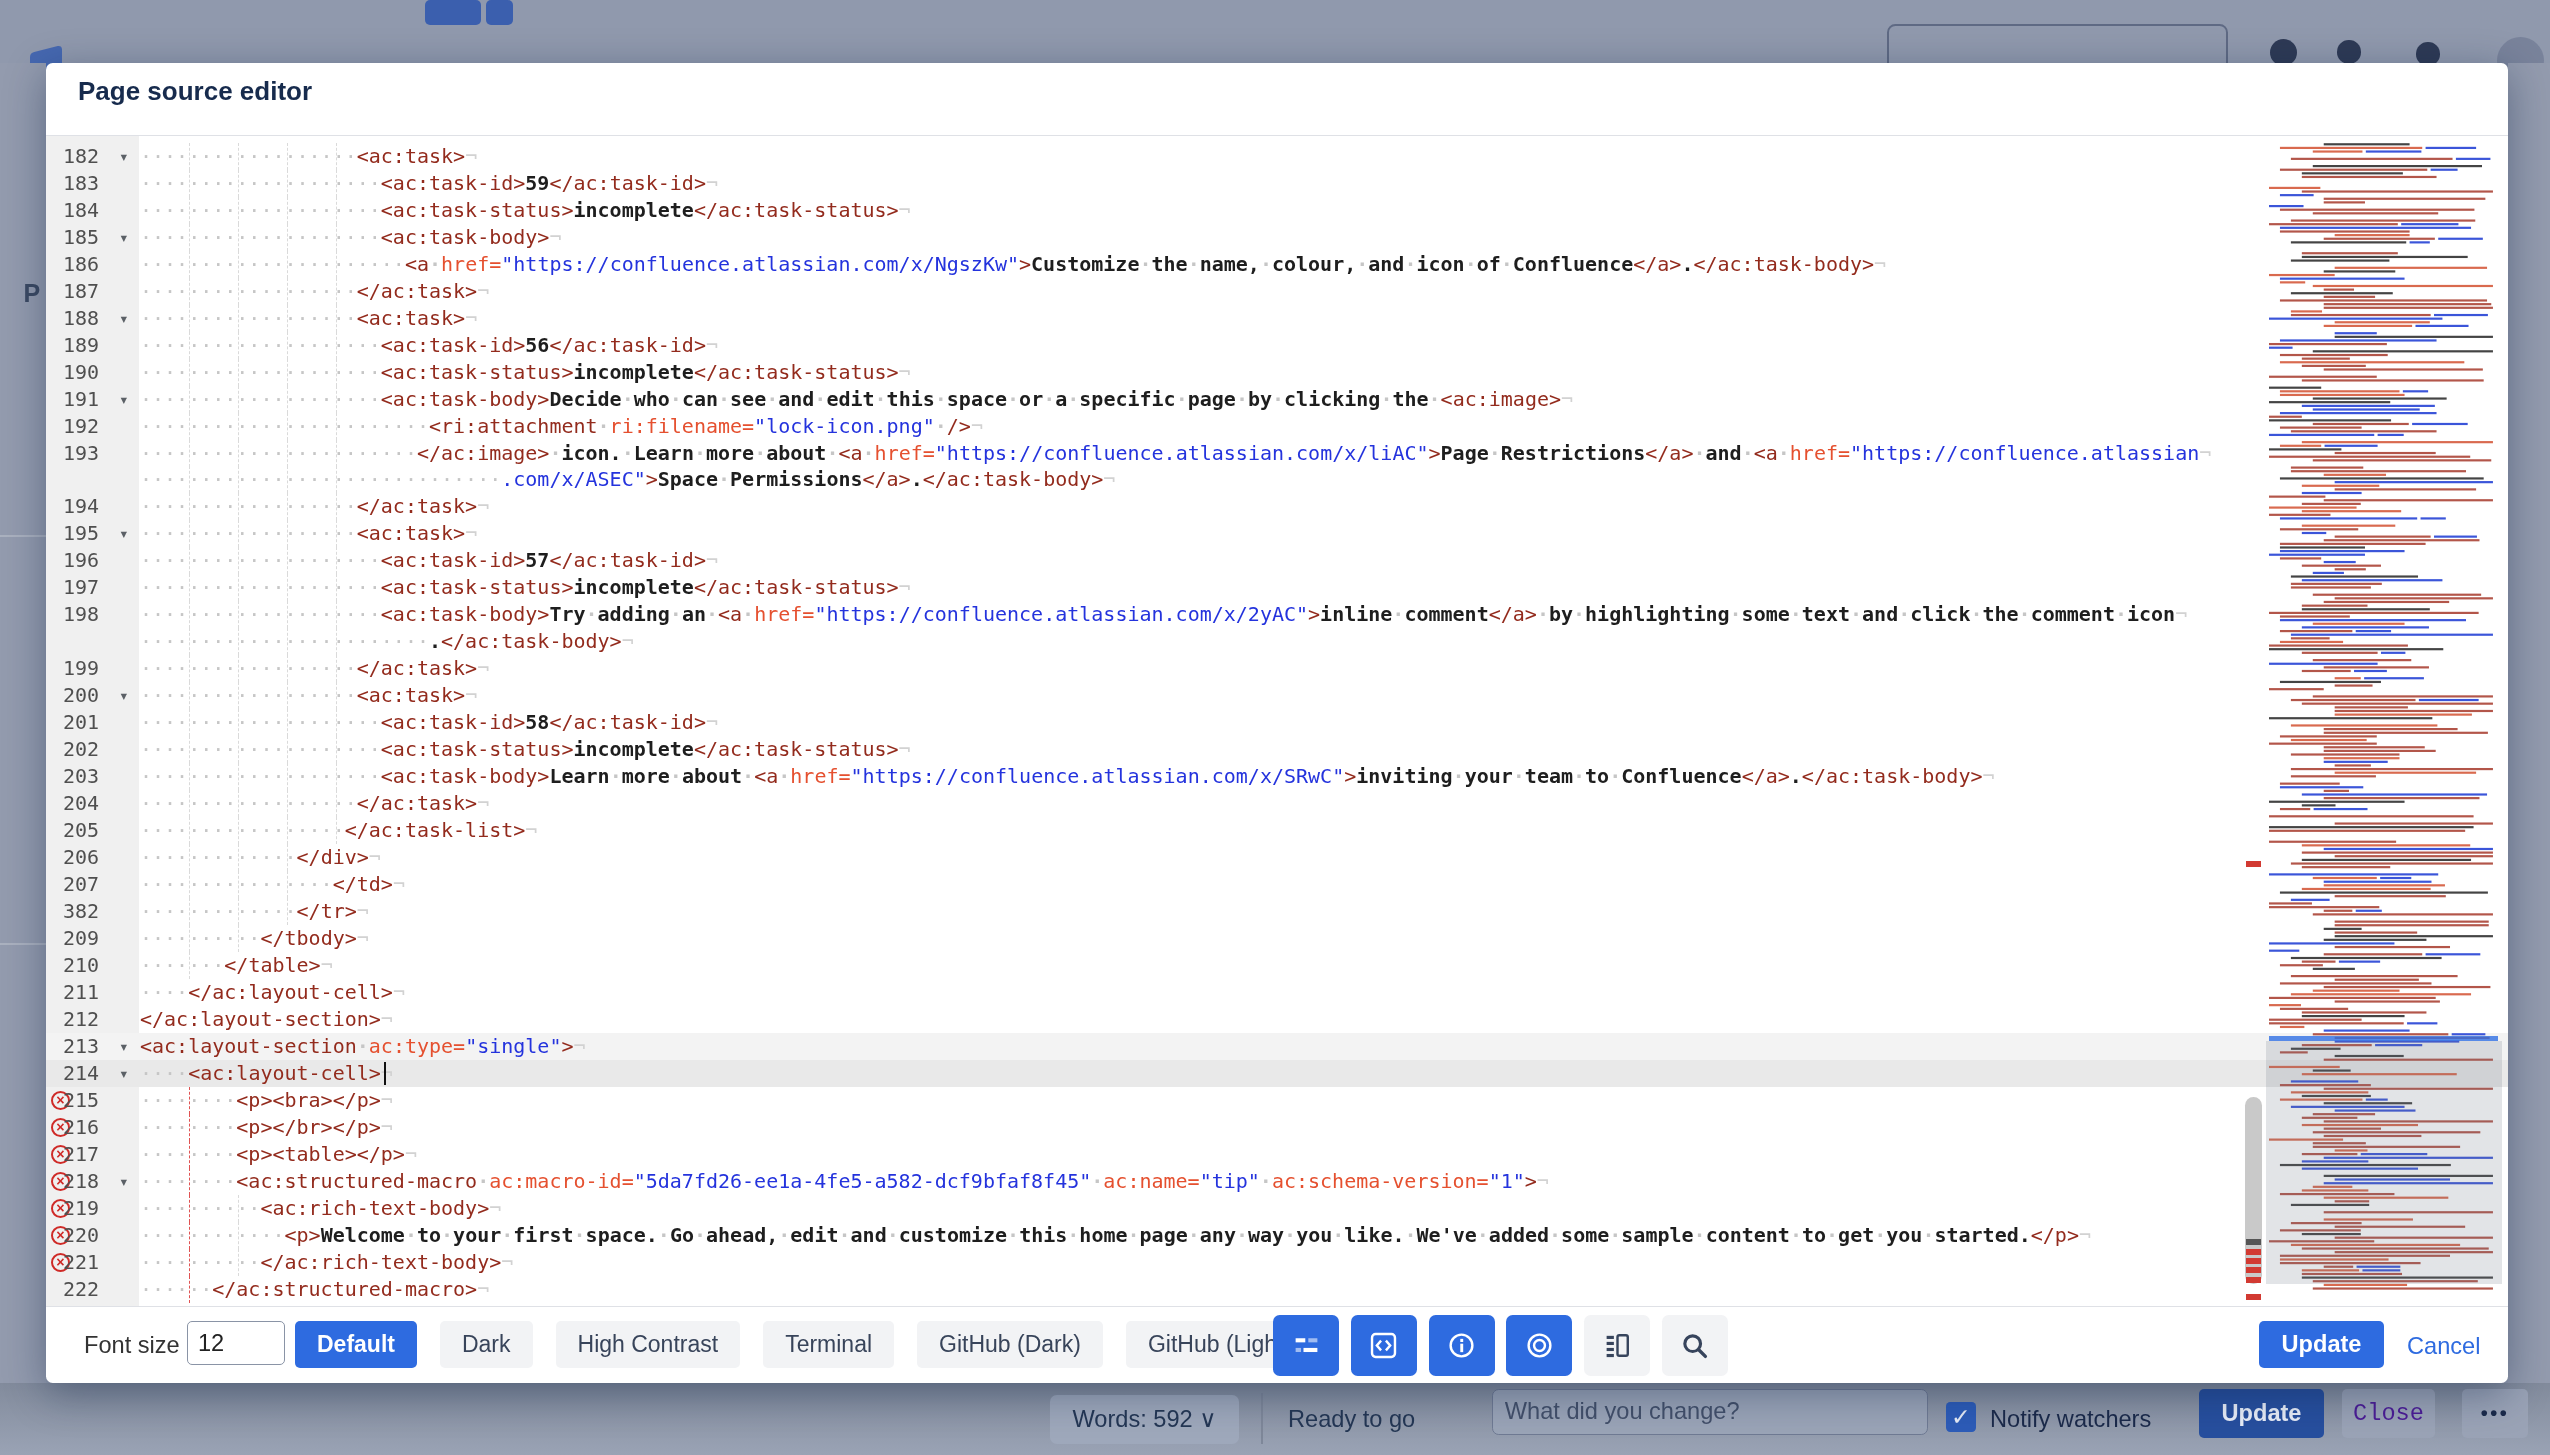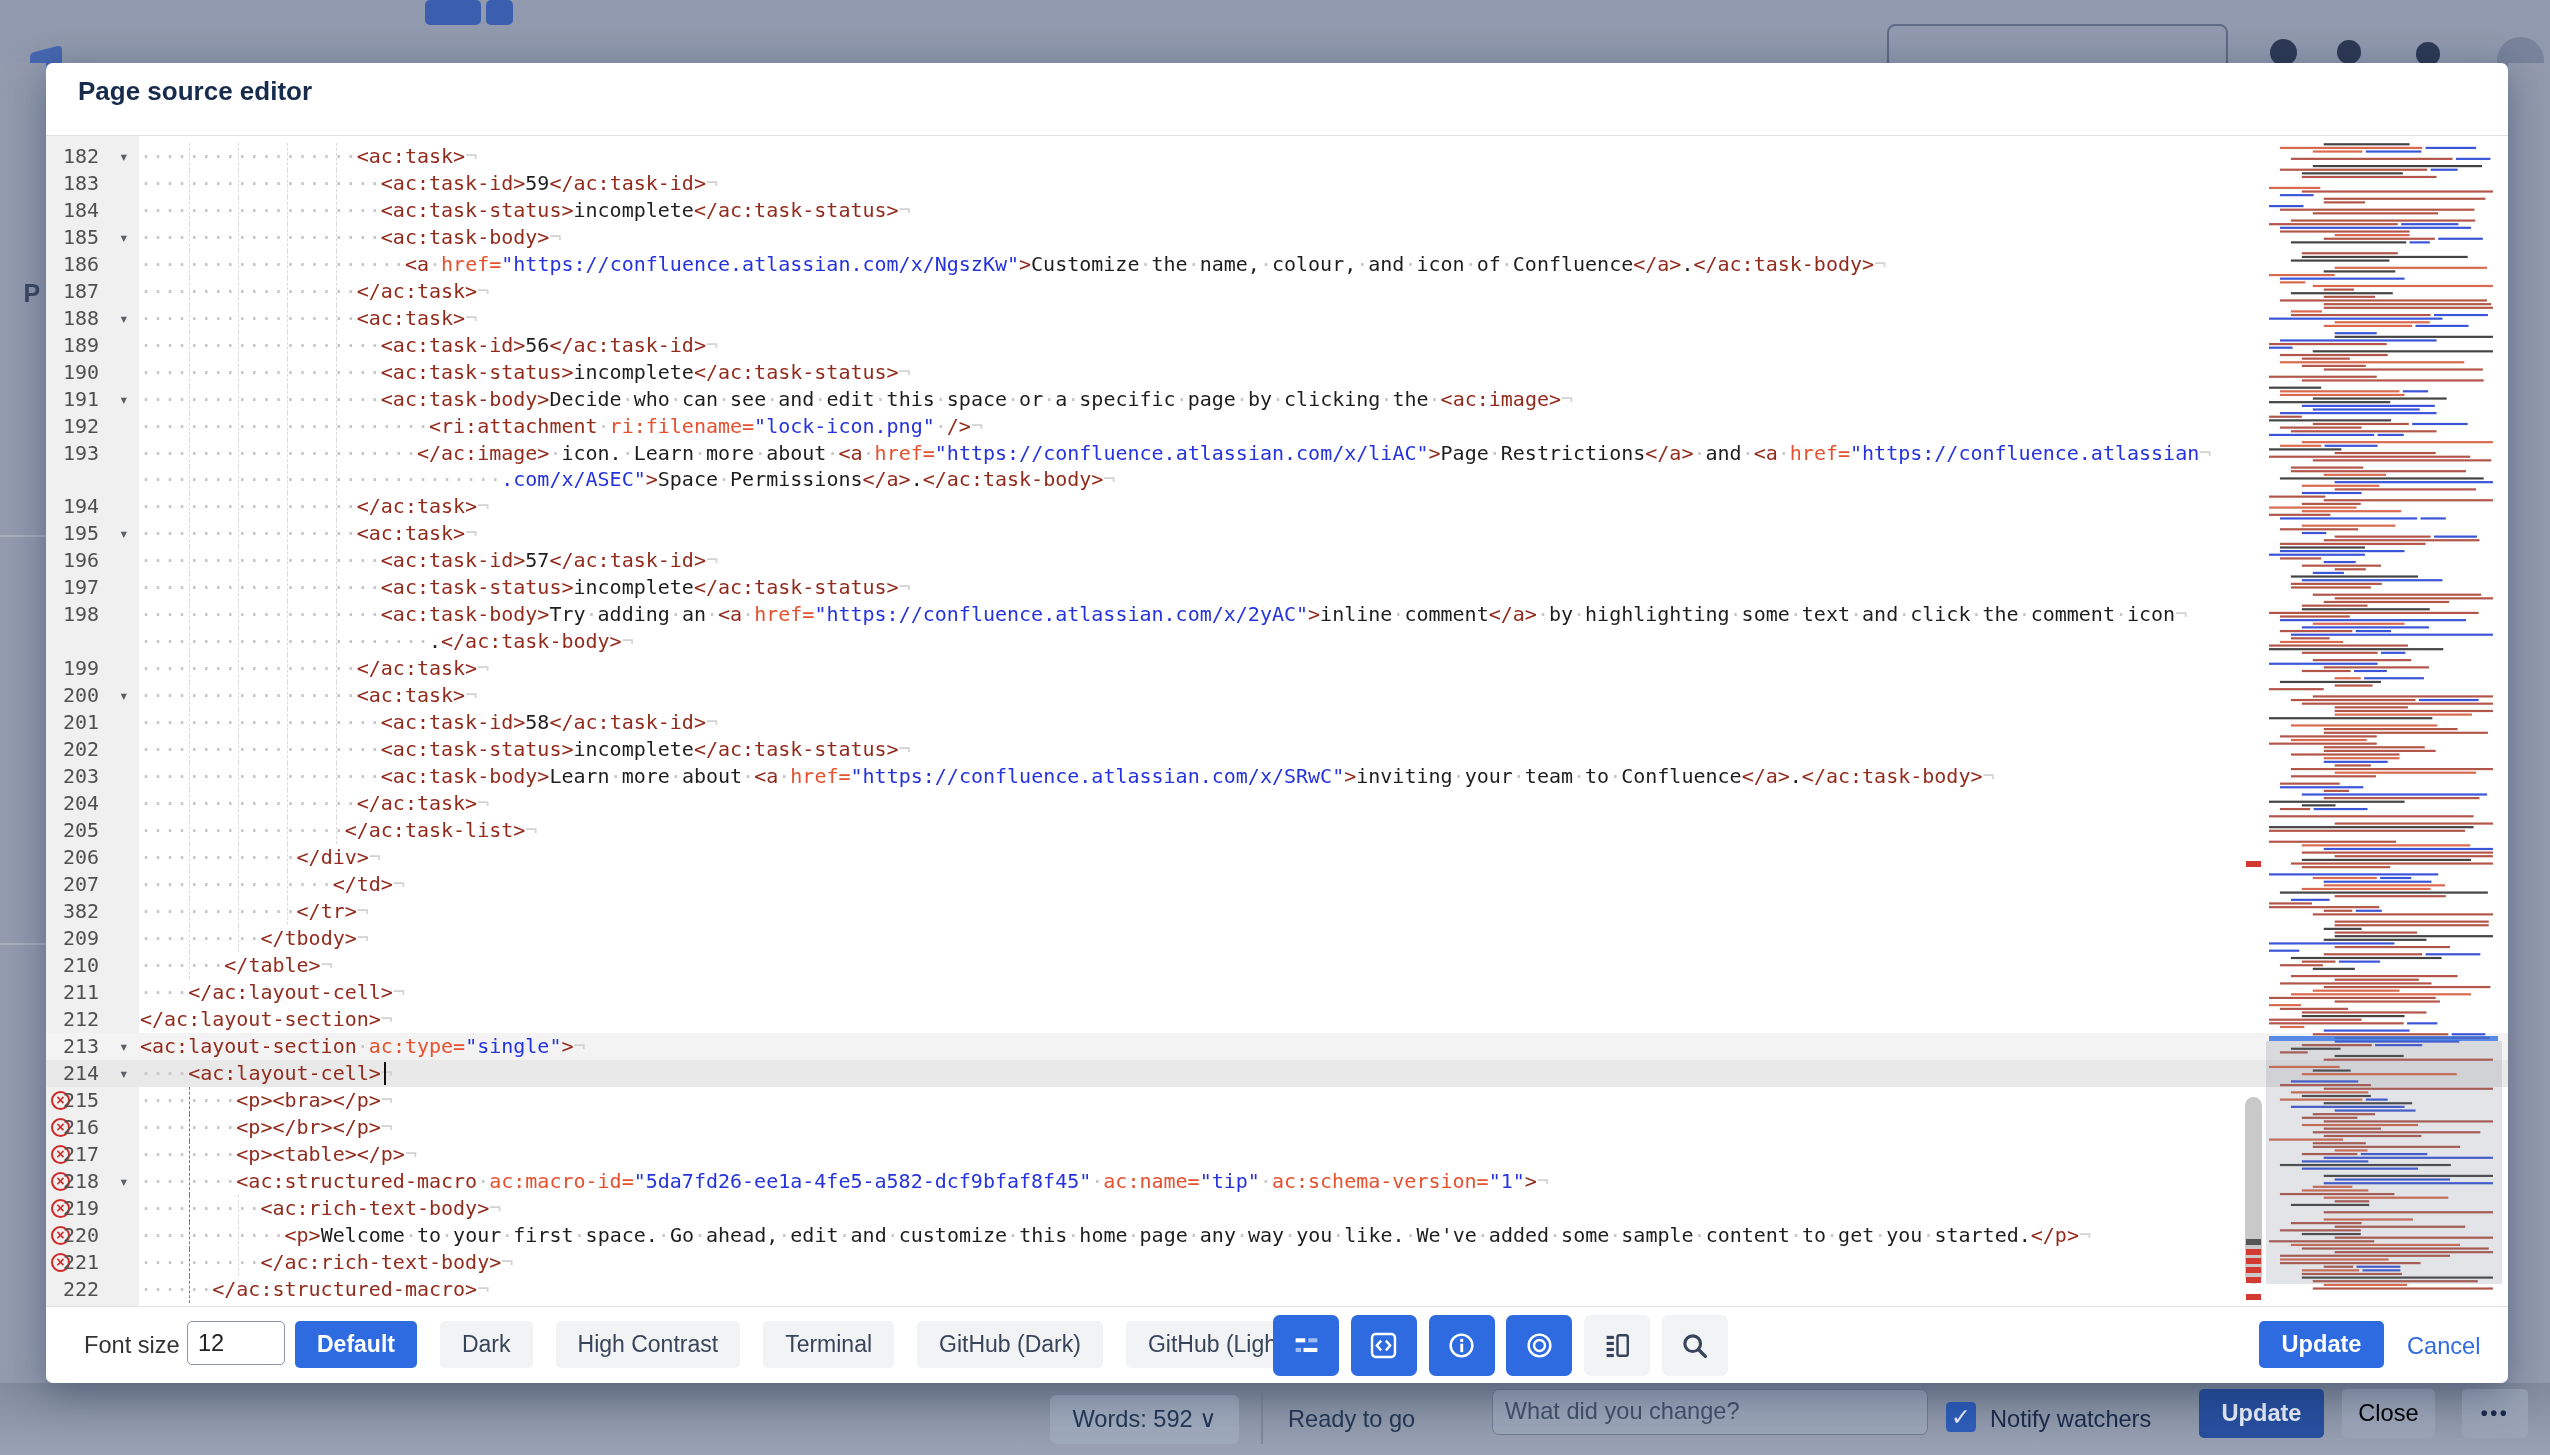--- a/index.html
+++ b/index.html
@@ -35,21 +35,21 @@
   .rowhl1{background:#f3f3f3;}
   .rowhl2{background:#e9e9e9;}
   .lnum{position:absolute;left:17px;width:48px;text-align:left;color:#4f4f4f;}
   .fold{position:absolute;left:73px;width:18.5px;color:#5b6066;font-size:16px;}
   .erricon{position:absolute;left:5px;top:4.2px;width:15px;height:15px;border:2.5px solid #cf2a27;border-radius:50%;
     color:#cf2a27;font-size:14.3px;line-height:14.3px;text-align:center;font-weight:bold;font-family:"Liberation Sans",sans-serif;}
   .codetext{position:absolute;left:94px;}
   .tg{color:#932b1d;}
   .at{color:#e5502f;}
   .st{color:#2433dd;}
-  .tx{color:#1e1e1e;}
+  .tx{color:#1e1e1e;font-weight:bold;}
   .sp{color:#c6c6c6;}
   .eol{color:#d2d2d2;}
   .guide{position:absolute;top:0;height:27px;border-left:1.7px dashed #dadada;}
   .guide.red{border-left-color:#e05252;}
   .cursor{position:absolute;top:1.7px;width:1.7px;height:23.6px;background:#111;}
 
   
   #err-tooltip{position:absolute;left:28px;top:1049px;width:666px;background:#f3f3f3;border:0.8px solid #b3b3b3;
     box-shadow:4.2px 5px 8.4px rgba(0,0,0,.38);padding:6.7px 10px;font-family:"DejaVu Sans Mono",monospace;
     font-size:20px;line-height:28px;color:#111;z-index:40;}
@@ -90,21 +90,21 @@
   #change-input{position:absolute;left:1492px;top:5.9px;width:410px;height:44px;background:#9aa4b7;
     border:1.7px solid #6f7a93;border-radius:6.7px;font-size:23.6px;color:#43506a;padding:0 11.8px;
     font-family:"Liberation Sans",sans-serif;}
   #change-input::placeholder{color:#43506a;}
   #notify-check{position:absolute;left:1946px;top:18.5px;width:30px;height:30px;background:#2d5cb8;border-radius:4.2px;
     color:#e8edf7;font-size:23.6px;line-height:30px;text-align:center;}
   #notify-label{position:absolute;left:1990px;top:23px;color:#1b2a4a;font-size:23.6px;}
   #bb-update{position:absolute;left:2199px;top:5.9px;width:125px;height:49px;background:#274f9e;border:none;
     border-radius:5px;color:#e9eef8;font-size:23.6px;font-weight:bold;font-family:"Liberation Sans",sans-serif;}
   #bb-close{position:absolute;left:2342px;top:5.9px;width:93px;height:49px;background:#9aa3b6;border:none;
-    border-radius:5px;color:#000000;font-size:23.6px;font-family:Liberation Sans, sans-serif;}
+    border-radius:5px;color:#4c1d95;font-size:23.6px;font-family:Liberation Mono, monospace;}
   #bb-more{position:absolute;left:2462px;top:5.9px;width:66px;height:49px;background:#9aa3b6;border:none;
     border-radius:5px;color:#1b2a4a;font-size:20px;letter-spacing:2.5px;font-weight:bold;}
 </style>
 </head>
 <body>
 
 <div id="stage">
 
   <div id="top-strip" class="understrip">
     <div class="logo-lobe" style="left:30px;top:49px;width:32px;height:22px;transform:skewY(-14deg);"></div>

